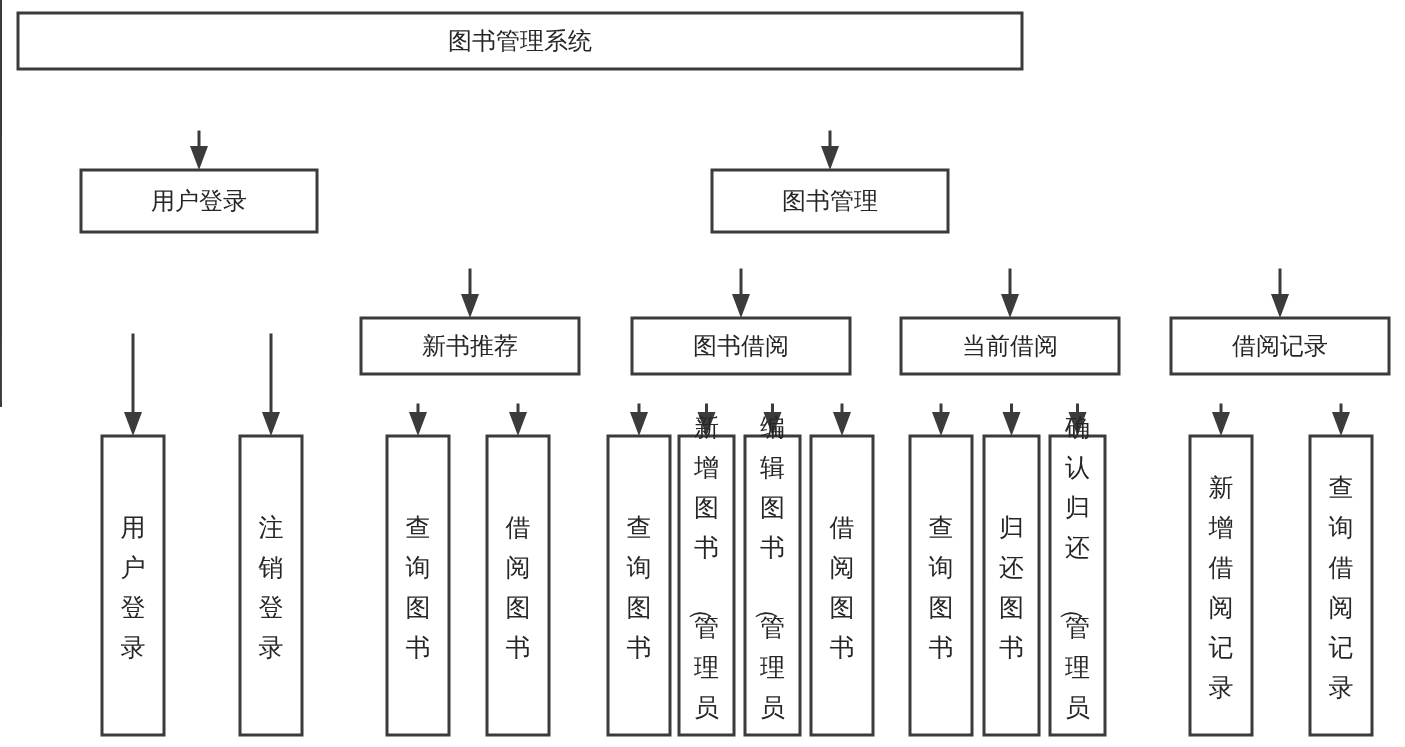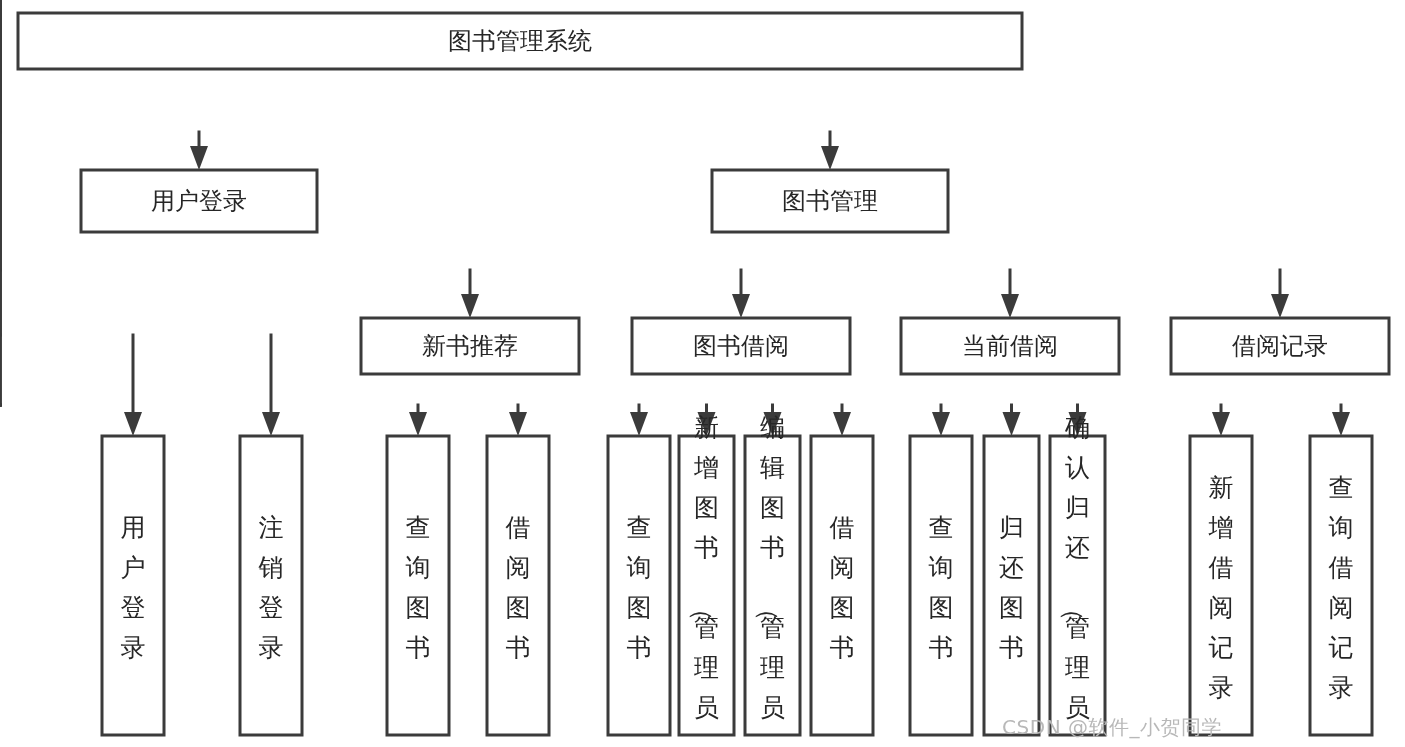--- a/index.html
+++ b/index.html
@@ -203,14 +203,13 @@
         <g>
           <rect x="1190" y="436" width="62" height="299" class="node-box"></rect>
           <text x="1221" y="495.9" class="node-label-vertical"><tspan x="1221" dy="0">新</tspan><tspan x="1221" dy="40">增</tspan><tspan x="1221" dy="40">借</tspan><tspan x="1221" dy="40">阅</tspan><tspan x="1221" dy="40">记</tspan><tspan x="1221" dy="40">录</tspan></text>
         </g>
         <g>
           <rect x="1310" y="436" width="62" height="299" class="node-box"></rect>
           <text x="1341" y="495.9" class="node-label-vertical"><tspan x="1341" dy="0">查</tspan><tspan x="1341" dy="40">询</tspan><tspan x="1341" dy="40">借</tspan><tspan x="1341" dy="40">阅</tspan><tspan x="1341" dy="40">记</tspan><tspan x="1341" dy="40">录</tspan></text>
         </g>
       </g>
   </svg>
-  <div class="watermark">CSDN @软件_小贺同学</div>
 </div>
 
 </body></html>

